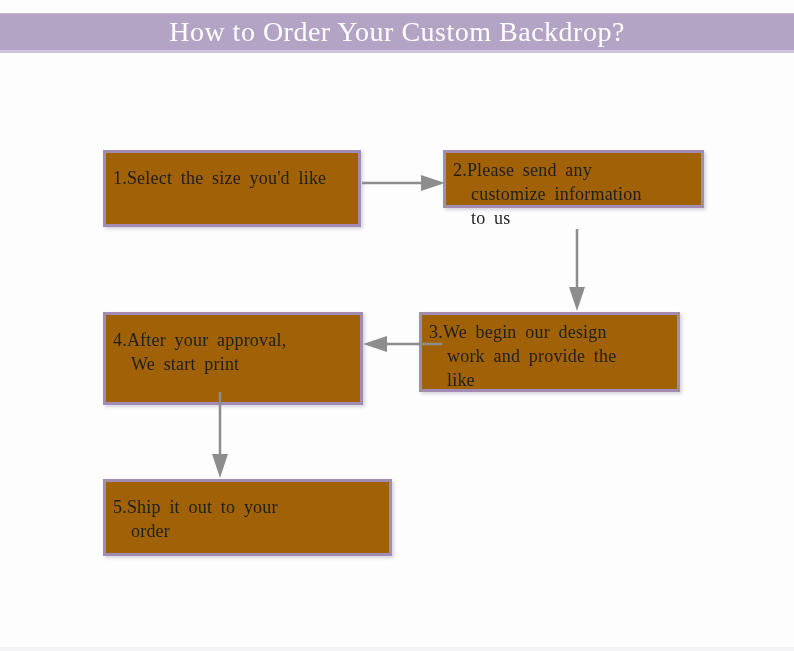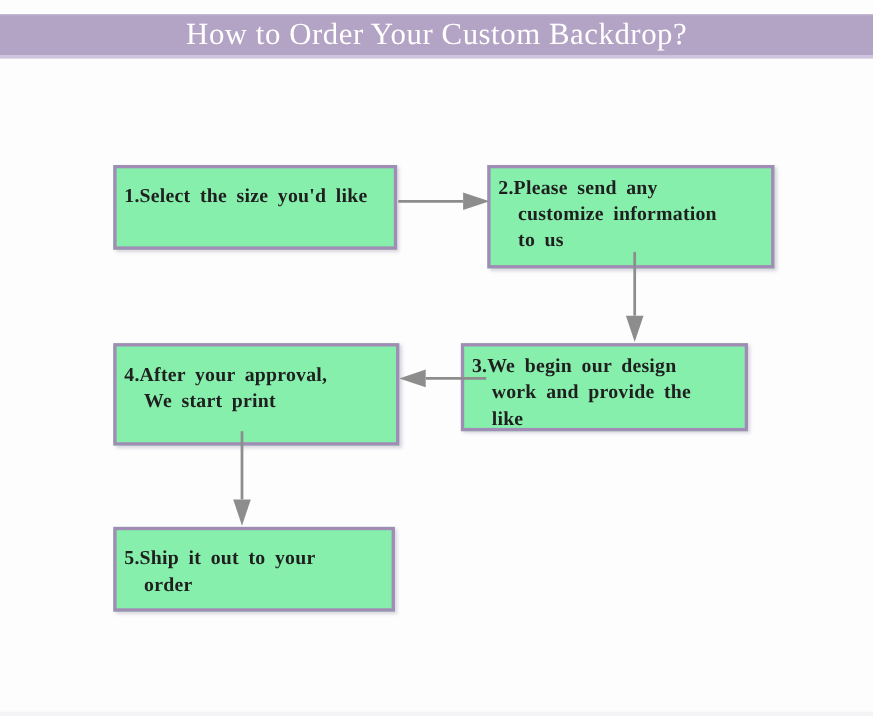--- a/index.html
+++ b/index.html
@@ -33,43 +33,43 @@
     color: #ffffff;
     font-size: 28px;
     font-weight: normal;
     letter-spacing: 0.5px;
     white-space: nowrap;
   }
   
   .step-box {
     position: absolute;
     box-sizing: border-box;
-    background: #86efac;
+    background: #a16207;
     border: 3px solid #a08cb4;
     box-shadow: 2px 2px 3px rgba(130,115,150,0.30);
     padding: 5px 0 0 7px;
     color: #1f1f1f;
-    font-weight: bold;
+    font-weight: normal;
     font-size: 18px;
     line-height: 24px;
     letter-spacing: 0.2px;
     word-spacing: 4px;
   }
   .step-box .line {
     white-space: nowrap;
   }
   .step-box .cont {
     margin-left: 18px;
   }
   .pt { padding-top: 13px; }
   .box1 { left: 103px; top: 150px; width: 258px; height: 77px; }
-  .box2 { left: 443px; top: 150px; width: 261px; height: 94px; }
+  .box2 { left: 443px; top: 150px; width: 261px; height: 58px; }
   .box3 { left: 419px; top: 312px; width: 261px; height: 80px; }
   .box4 { left: 103px; top: 312px; width: 260px; height: 93px; }
-  .box5 { left: 103px; top: 479px; width: 256px; height: 77px; }
+  .box5 { left: 103px; top: 479px; width: 289px; height: 77px; }
   
   .arrows {
     position: absolute;
     left: 0;
     top: 0;
     pointer-events: none;
   }
   .arrows line {
     stroke: #8d8d8d;
     stroke-width: 2.5;

